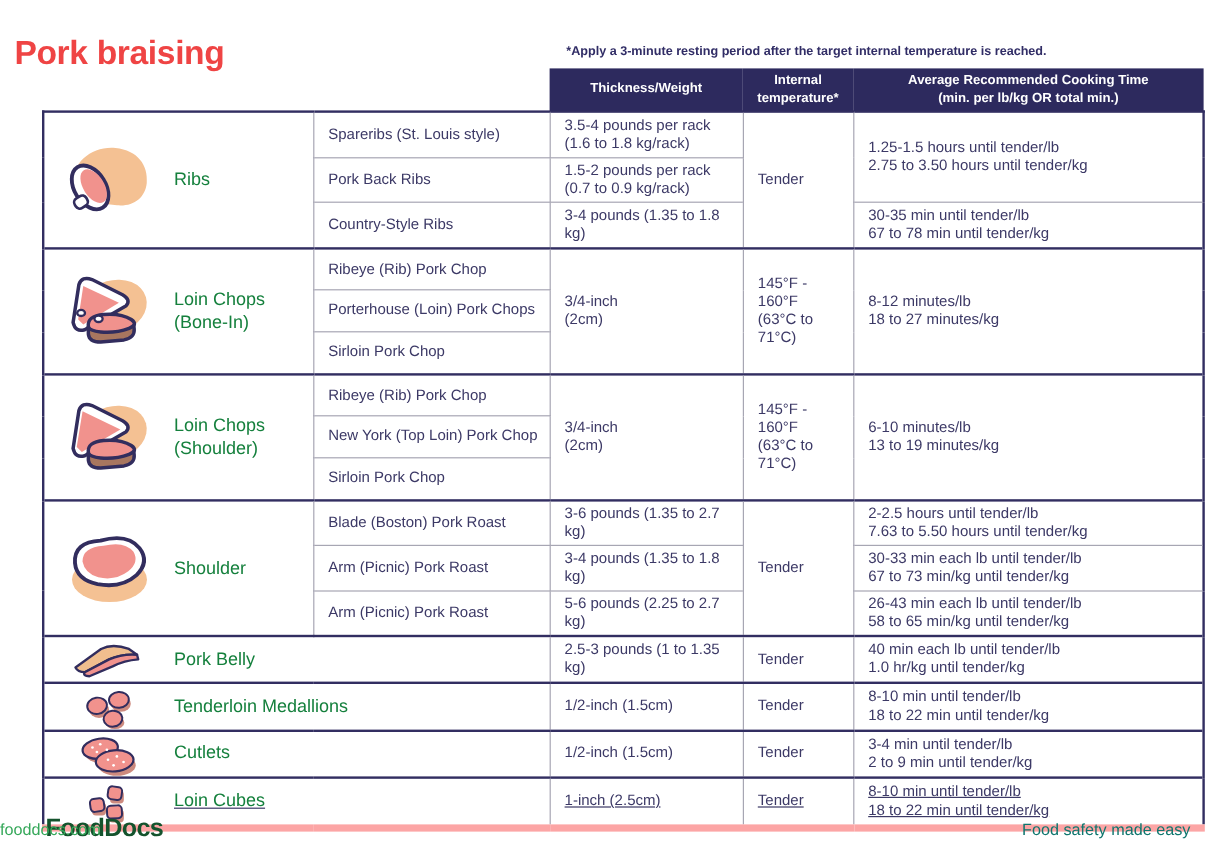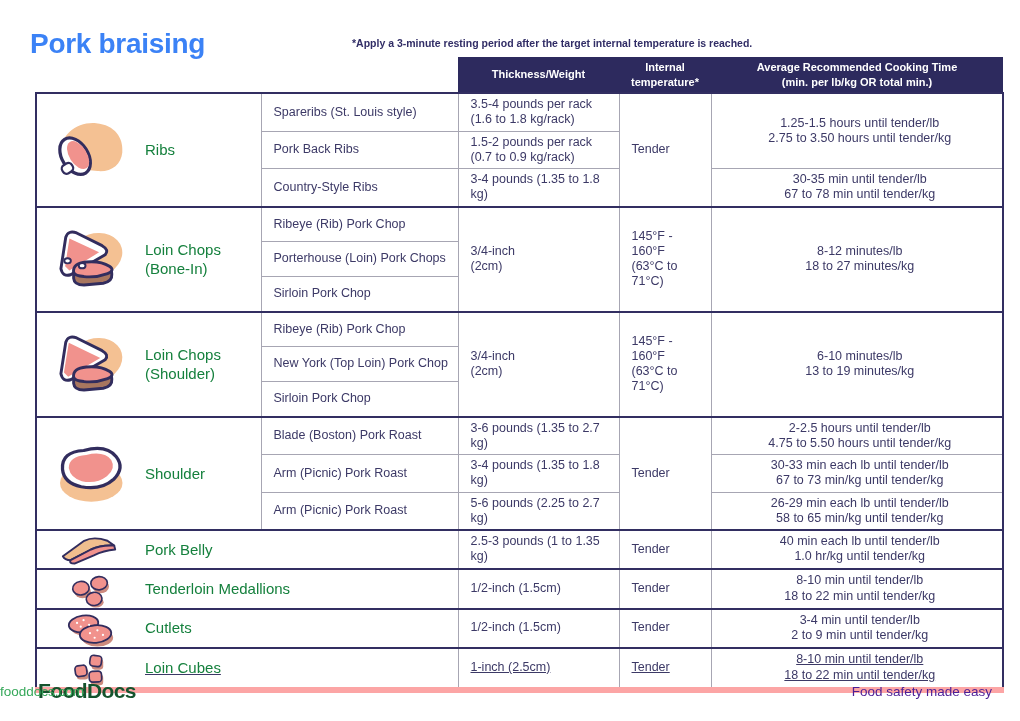--- a/index.html
+++ b/index.html
@@ -3,26 +3,26 @@
 <meta charset="utf-8">
 <style>
   * { margin:0; padding:0; box-sizing:border-box; }
   html,body { background:#e8e8e8; }
   .sheet {
     position:relative; width:1020px; height:721px; background:#ffffff;
     font-family:"Liberation Sans","DejaVu Sans",sans-serif; color:#3C3966;
     overflow:hidden; margin:0 auto;
   }
   .page-title {
-    position:absolute; left:30px; top:28px;
-    font-size:28px; font-weight:bold; color:#3b82f6; letter-spacing:-0.3px;
+    position:absolute; left:12px; top:28px;
+    font-size:28px; font-weight:bold; color:#ef4444; letter-spacing:-0.3px;
   }
   .note {
     position:absolute; right:28px; top:37px; width:640px;
-    font-size:10.5px; font-weight:bold; color:#312D66; text-align:left;
+    font-size:10.5px; font-weight:bold; color:#312D66; text-align:center;
   }
   table.chart {
     position:absolute; left:35px; top:57px;
     border-collapse:collapse; table-layout:fixed; width:967px;
   }
   col.c-name { width:225px; } col.c-cut { width:197px; }
   col.c-thick { width:161px; } col.c-temp { width:92px; } col.c-cook { width:292px; }
 
   tr.hdr th {
     background:#2D2A5E; color:#ffffff; font-size:11px; font-weight:bold;
@@ -32,39 +32,39 @@
   tr.hdr td.hdr-spacer { border:none; background:transparent; }
 
   td {
     border:1px solid #A7A6B3; font-size:12.5px; color:#3C3966;
     vertical-align:middle; padding:3px 6px 3px 12px; line-height:1.22;
   }
   tr.h35 { height:35px; } tr.h37 { height:37px;margin-left:32px; }
   tr.gtop > td { border-top:2px solid #322E61; }
   tr.last > td { border-bottom:6px solid #fca5a5;text-decoration:underline; }
   td.lft { border-left:2px solid #322E61; }
-  td.rgt { border-right:2px solid #322E61;text-align:center; }
+  td.rgt { border-right:2px solid #322E61; }
 
   td.name-cell { padding:0 0 0 6px; }
   .name-wrap { display:flex; align-items:center; }
   .icon-box { width:94px; display:flex; justify-content:center; align-items:center; flex:0 0 94px; }
   .gname { font-size:15px; color:#15803d; line-height:1.3; margin-left:8px; }
   .blk { display:block; }
 
   .footer-logo {
     position:absolute; left:38px; top:679px;
     font-size:21px; font-weight:bold; color:#14532d; letter-spacing:-0.6px;
   }
   .footer-site {
     position:absolute; left:0; top:684px; width:1020px; text-align:left;
     font-size:13.5px; color:#36A85A;
   }
   .footer-tagline {
     position:absolute; right:28px; top:684px;
-    font-size:13.5px; color:#4c1d95;
+    font-size:13.5px; color:#0f766e;
   }
 </style>
 </head>
 <body>
 
 <div class="sheet">
 
   <div class="page-title">Pork braising</div>
   <div class="note">*Apply a 3-minute resting period after the target internal temperature is reached.</div>
 
@@ -231,40 +231,40 @@
           <span class="gname">Shoulder</span>
         </div>
       </td>
       <td class="cut"><span>Blade (Boston) Pork Roast</span></td>
       <td class="thick">
             <span class="blk">3-6 pounds (1.35 to 2.7 kg)</span>
           </td>
       <td class="temp" rowspan="3"><span>Tender</span></td>
       <td class="cook rgt">
         <span class="blk">2-2.5 hours until tender/lb</span>
-            <span class="blk">4.75 to 5.50 hours until tender/kg</span>
+            <span class="blk">7.63 to 5.50 hours until tender/kg</span>
       </td>
     </tr>
     <tr class="h35">
       <td class="cut"><span>Arm (Picnic) Pork Roast</span></td>
       <td class="thick">
             <span class="blk">3-4 pounds (1.35 to 1.8 kg)</span>
           </td>
       <td class="cook rgt">
         <span class="blk">30-33 min each lb until tender/lb</span>
             <span class="blk">67 to 73 min/kg until tender/kg</span>
       </td>
     </tr>
     <tr class="h35">
       <td class="cut"><span>Arm (Picnic) Pork Roast</span></td>
       <td class="thick">
             <span class="blk">5-6 pounds (2.25 to 2.7 kg)</span>
           </td>
       <td class="cook rgt">
-        <span class="blk">26-29 min each lb until tender/lb</span>
+        <span class="blk">26-43 min each lb until tender/lb</span>
             <span class="blk">58 to 65 min/kg until tender/kg</span>
       </td>
     </tr>
 
     <tr class="gtop h37">
       <td class="name-cell lft" colspan="2">
         <div class="name-wrap">
           <span class="icon-box">
             <svg width="62" height="33" viewBox="0 0 64 34">
               <path d="M4 24 L26 8 Q36 3 50 8 L57 13 Q44 12 33 17 L12 28 Q6 28 4 24 Z" fill="#F0BE8E" stroke="#322D5E" stroke-width="2" stroke-linejoin="round"></path>

